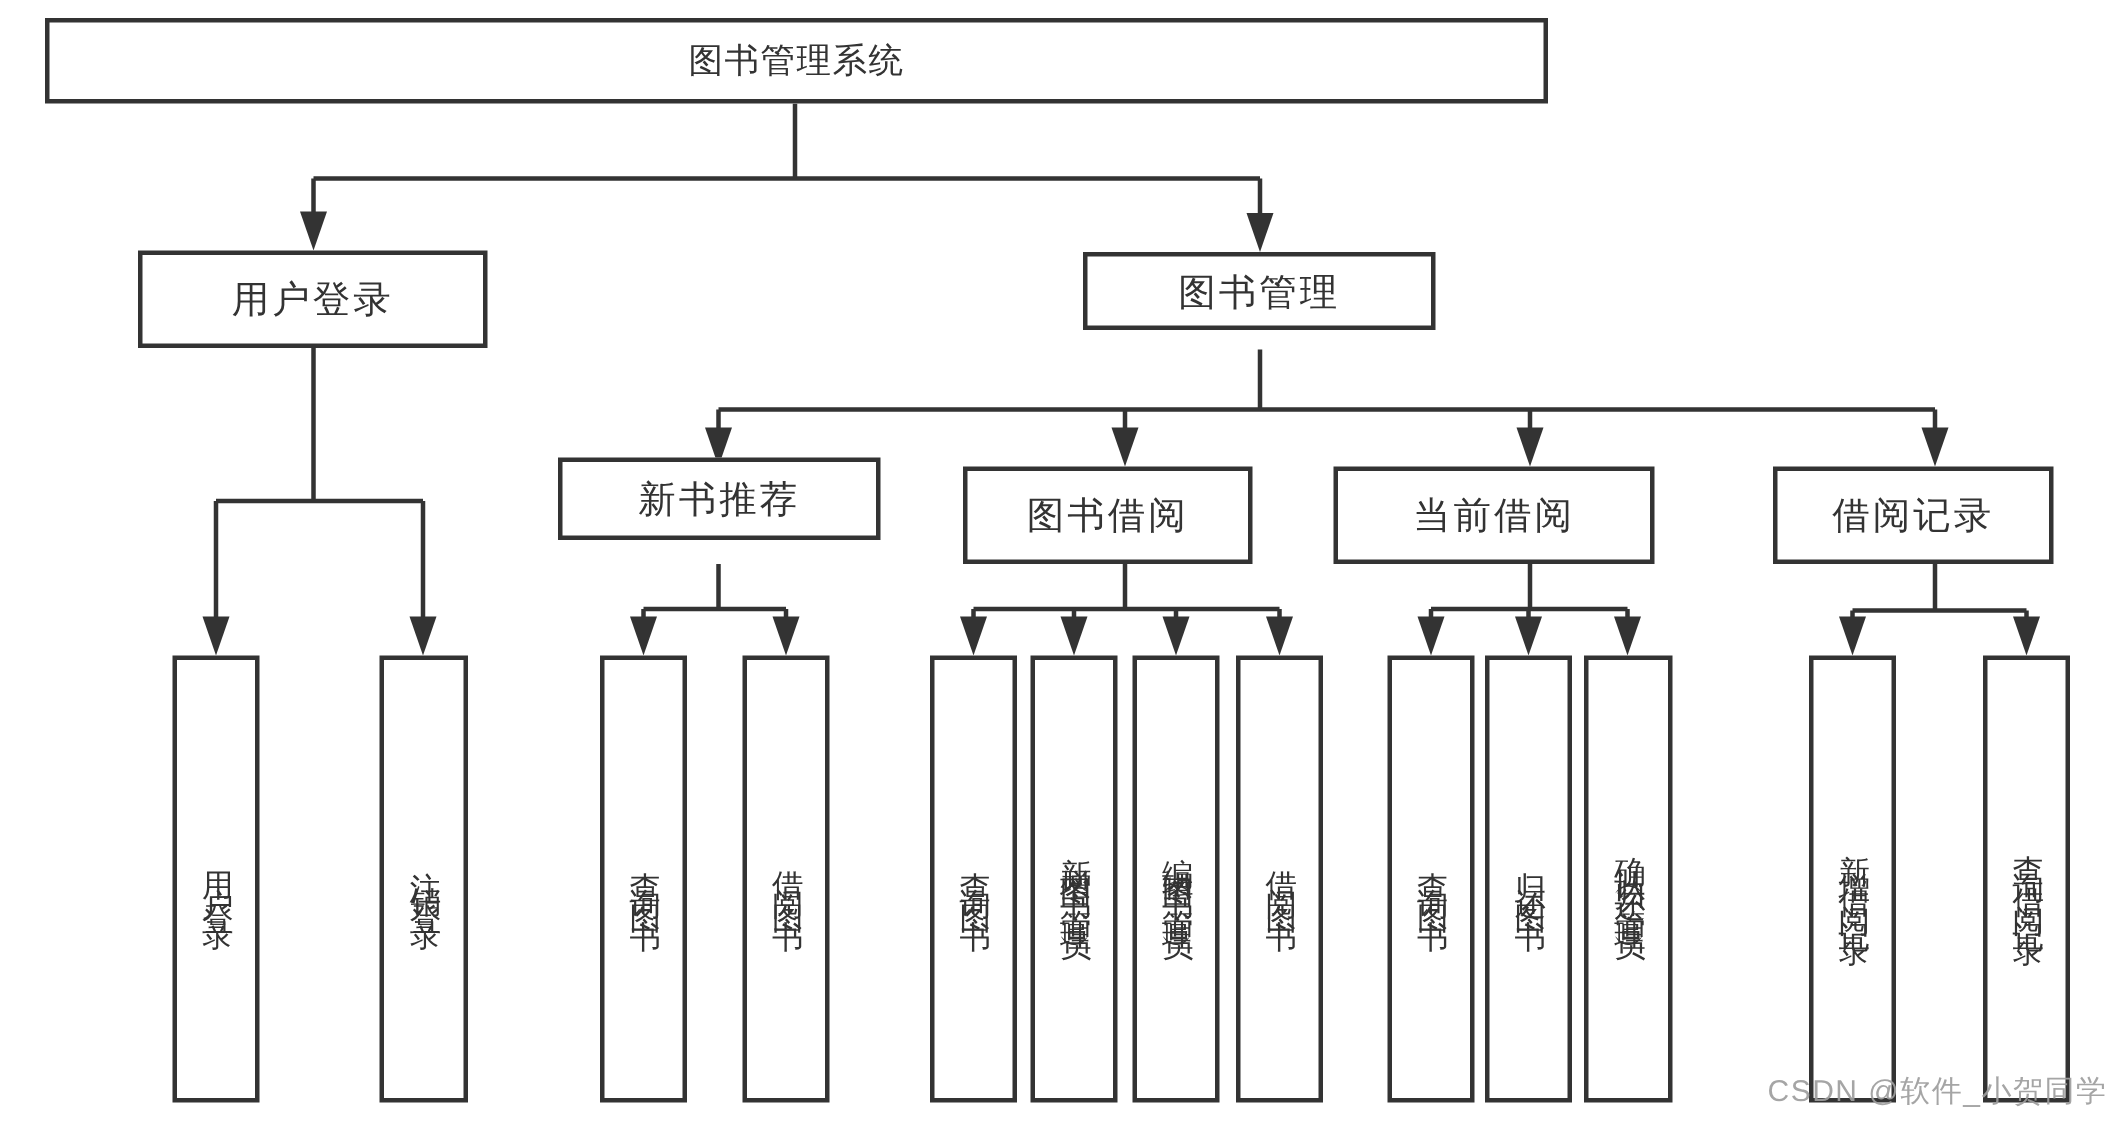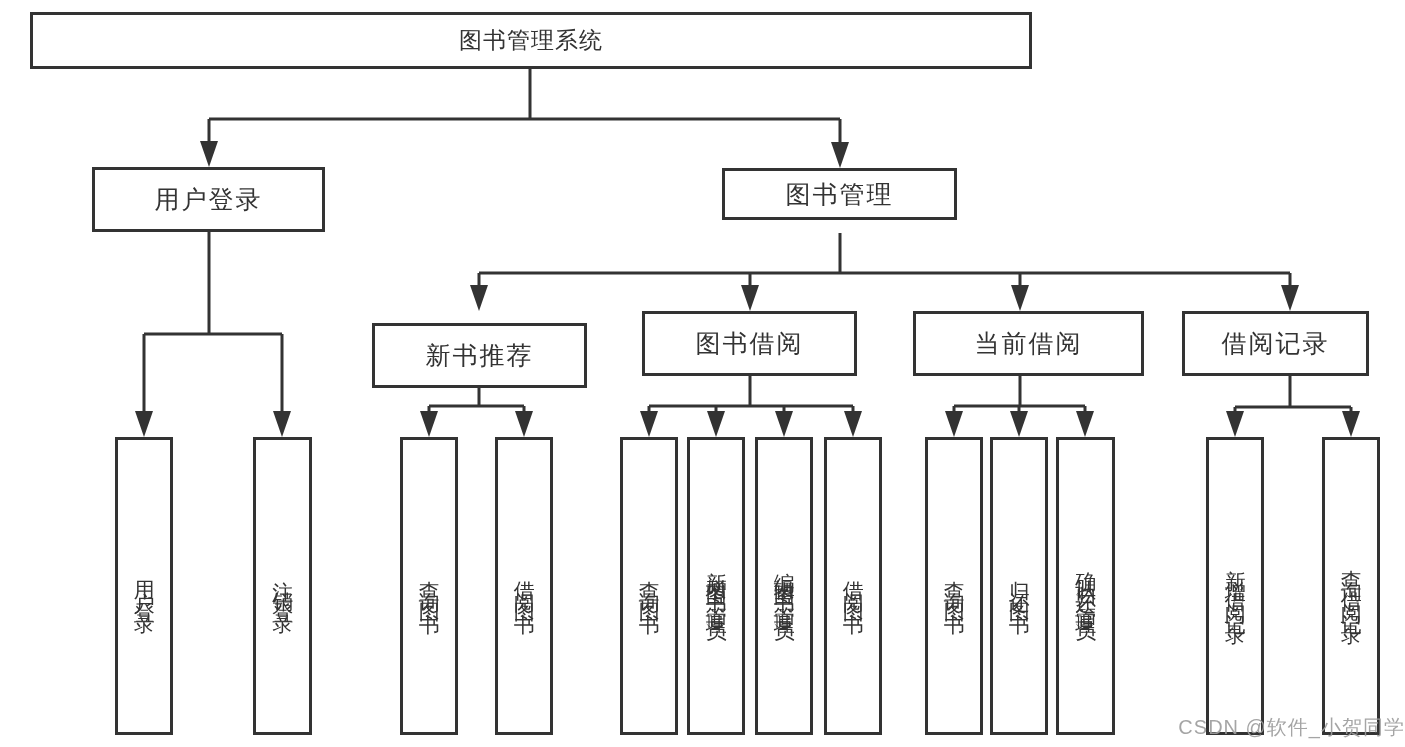--- a/index.html
+++ b/index.html
@@ -94,27 +94,27 @@
     <span class="h-label">图书管理系统</span>
   </div>
 
   <div class="box" style="left:82px;top:167px;width:233px;height:65px">
     <span class="h-label">用户登录</span>
   </div>
   <div class="box" style="left:712px;top:168px;width:235px;height:52px">
     <span class="h-label">图书管理</span>
   </div>
 
-  <div class="box" style="left:362px;top:323px;width:215px;height:65px">
+  <div class="box" style="left:362px;top:305px;width:215px;height:55px">
     <span class="h-label">新书推荐</span>
   </div>
-  <div class="box" style="left:632px;top:311px;width:215px;height:65px">
+  <div class="box" style="left:632px;top:311px;width:193px;height:65px">
     <span class="h-label">图书借阅</span>
   </div>
-  <div class="box" style="left:903px;top:311px;width:231px;height:65px">
+  <div class="box" style="left:879px;top:311px;width:214px;height:65px">
     <span class="h-label">当前借阅</span>
   </div>
   <div class="box" style="left:1172px;top:311px;width:187px;height:65px">
     <span class="h-label">借阅记录</span>
   </div>
 
   <div class="box" style="left:105px;top:437px;width:58px;height:298px">
     <span class="v-label">用户登录</span>
   </div>
   <div class="box" style="left:243px;top:437px;width:59px;height:298px">

